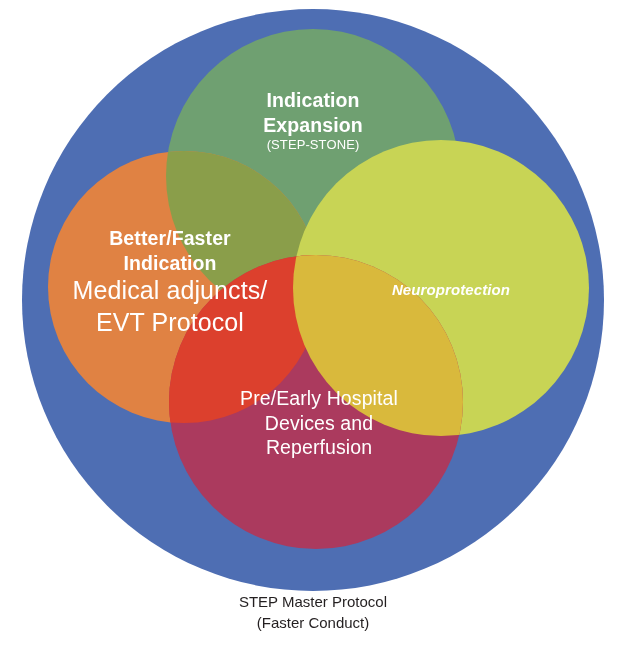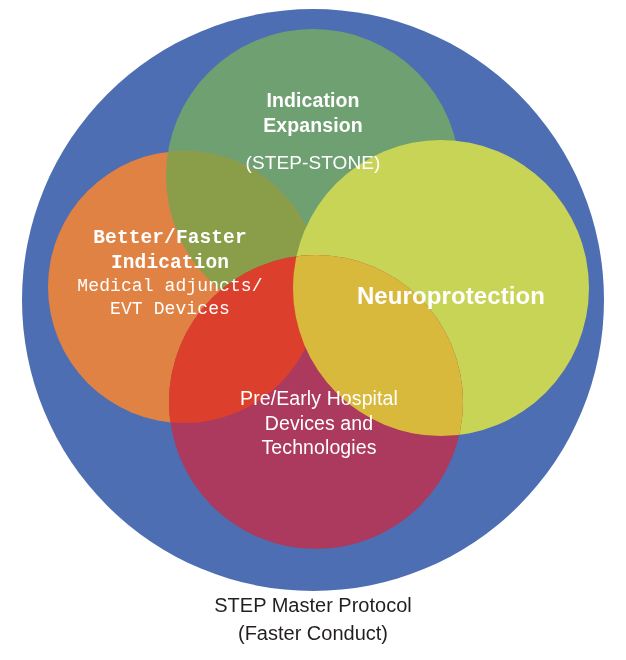--- a/index.html
+++ b/index.html
@@ -45,60 +45,60 @@
   .label .b { font-weight: bold; display: block; }
   .label .r { font-weight: normal; display: block; }
 
   
   #label-indication {
     left: 213px;
     top: 88px;
     width: 200px;
     font-size: 19.5px;
   }
-  #label-indication .r { font-size: 19px; margin-top: 14px; }
+  #label-indication .r { font-size: 13px; }
 
   
   #label-reperfusion {
     left: 62px;
     top: 226px;
     width: 216px;
     font-size: 19.5px;
-    font-family: Liberation Mono, monospace;
     
   }
-  #label-reperfusion .r { font-size: 18px; }
+  #label-reperfusion .r { font-size: 25px; }
 
   
   #label-neuro {
     left: 346px;
     top: 281px;
     width: 210px;
-    font-size: 24px;
+    font-size: 15px;
     font-weight: bold;
+    font-style: italic;
   }
 
   
   #label-prehospital {
     left: 208px;
     top: 386px;
     width: 222px;
     font-size: 19.5px;
   }
   #label-prehospital .r { font-size: 19.5px; }
 
   
   #caption {
     position: absolute;
     left: 0;
     top: 592px;
     width: 626px;
     text-align: center;
     color: #231f20;
-    font-size: 20px;
+    font-size: 15px;
     line-height: 1.38;
   }
   #caption span { display: block; }
 </style>
 </head>
 <body style="background: rgb(255, 255, 255);">
 
 <div id="stage">
 
   <svg id="venn-svg" viewBox="0 0 626 660" xmlns="http://www.w3.org/2000/svg">
@@ -147,31 +147,31 @@
   <div class="label" id="label-indication">
     <span class="b">Indication</span>
     <span class="b">Expansion</span>
     <span class="r">(STEP-STONE)</span>
   </div>
 
   <div class="label" id="label-reperfusion">
     <span class="b">Better/Faster</span>
     <span class="b">Indication</span>
     <span class="r">Medical adjuncts/</span>
-    <span class="r">EVT Devices</span>
+    <span class="r">EVT Protocol</span>
   </div>
 
   <div class="label" id="label-neuro">
     <span class="b">Neuroprotection</span>
   </div>
 
   <div class="label" id="label-prehospital">
     <span class="r">Pre/Early Hospital</span>
     <span class="r">Devices and</span>
-    <span class="r">Technologies</span>
+    <span class="r">Reperfusion</span>
   </div>
 
   <div id="caption" style="color: rgb(35, 31, 32);">
     <span>STEP Master Protocol</span>
     <span>(Faster Conduct)</span>
   </div>
 
 </div>
 
 </body></html>

